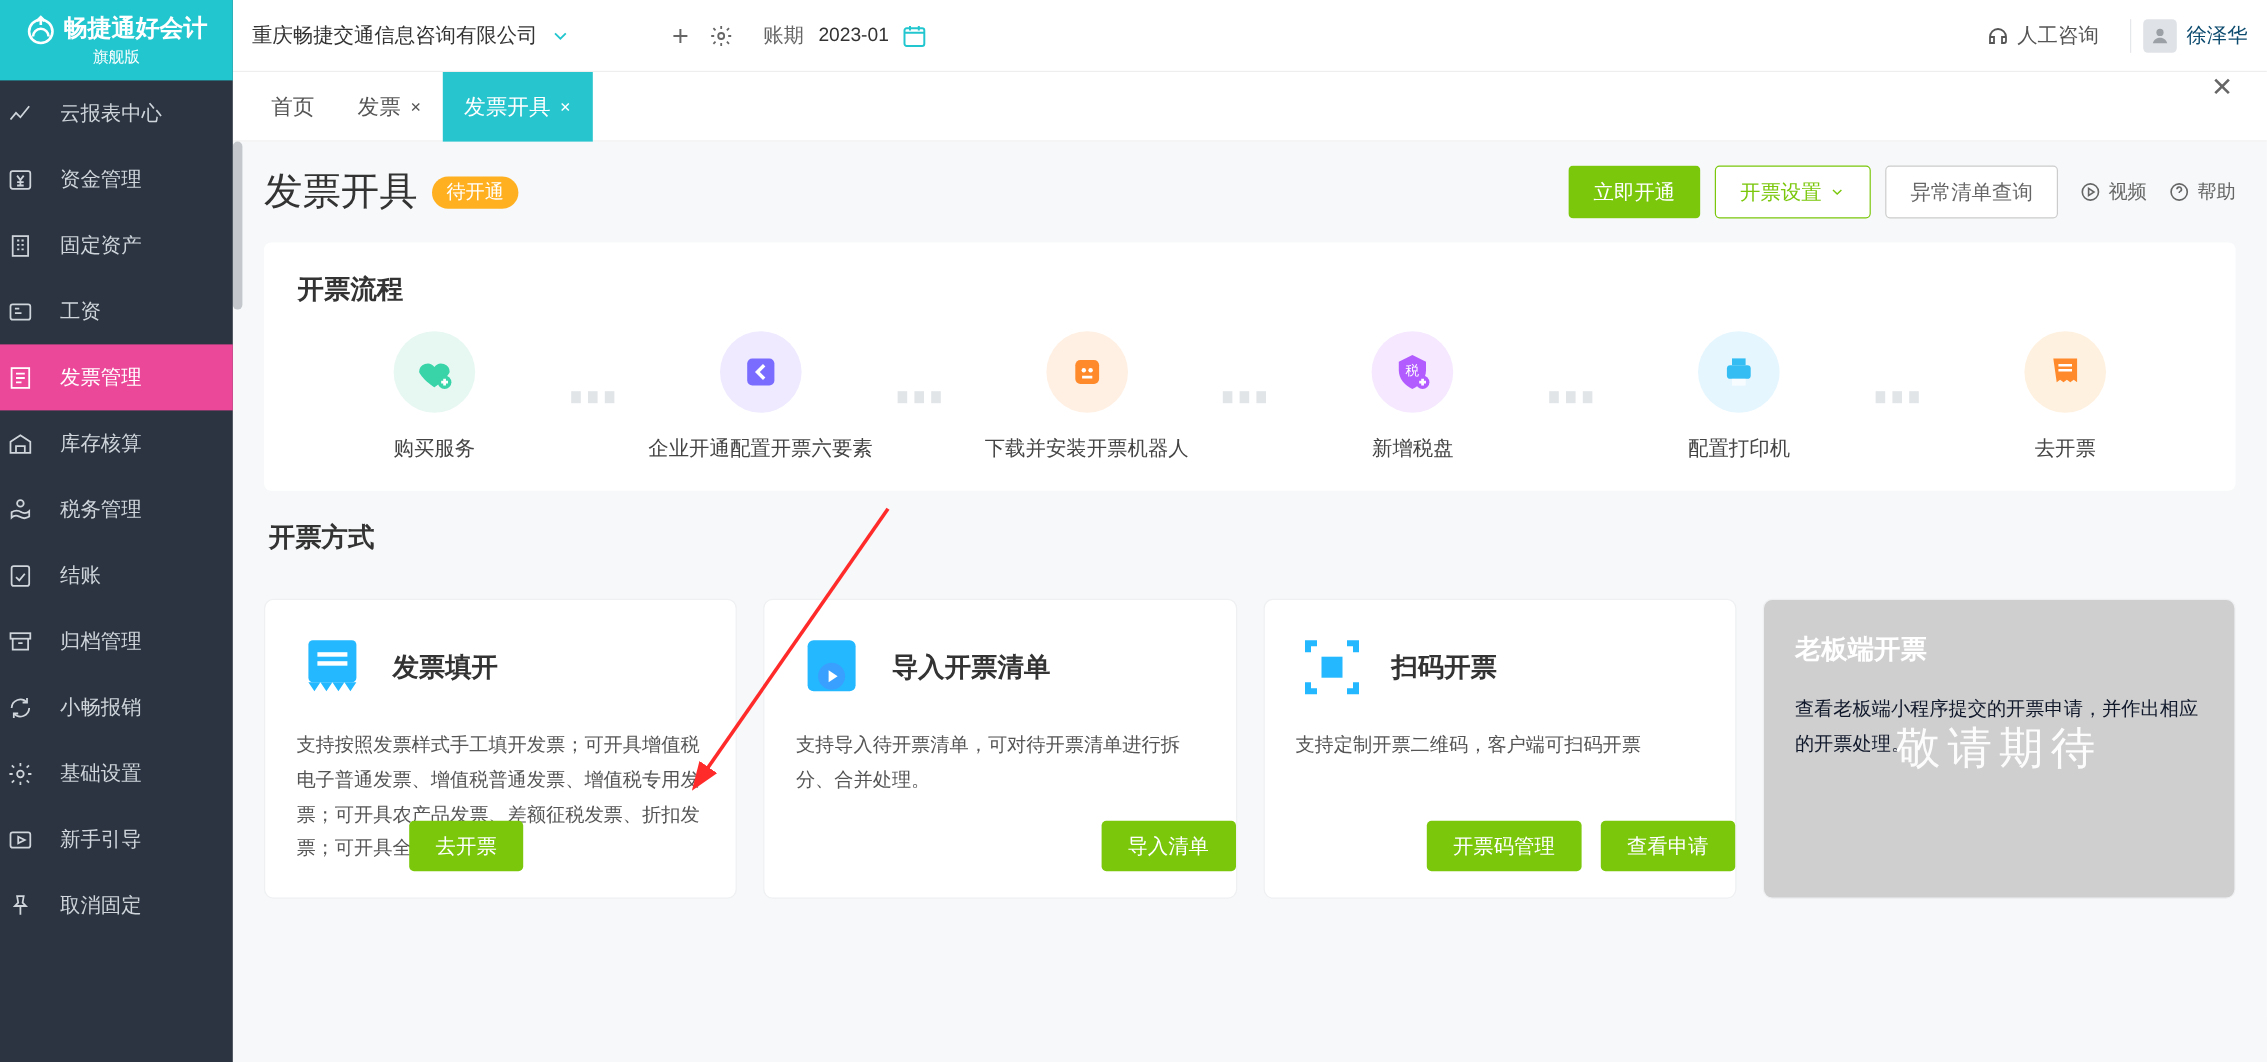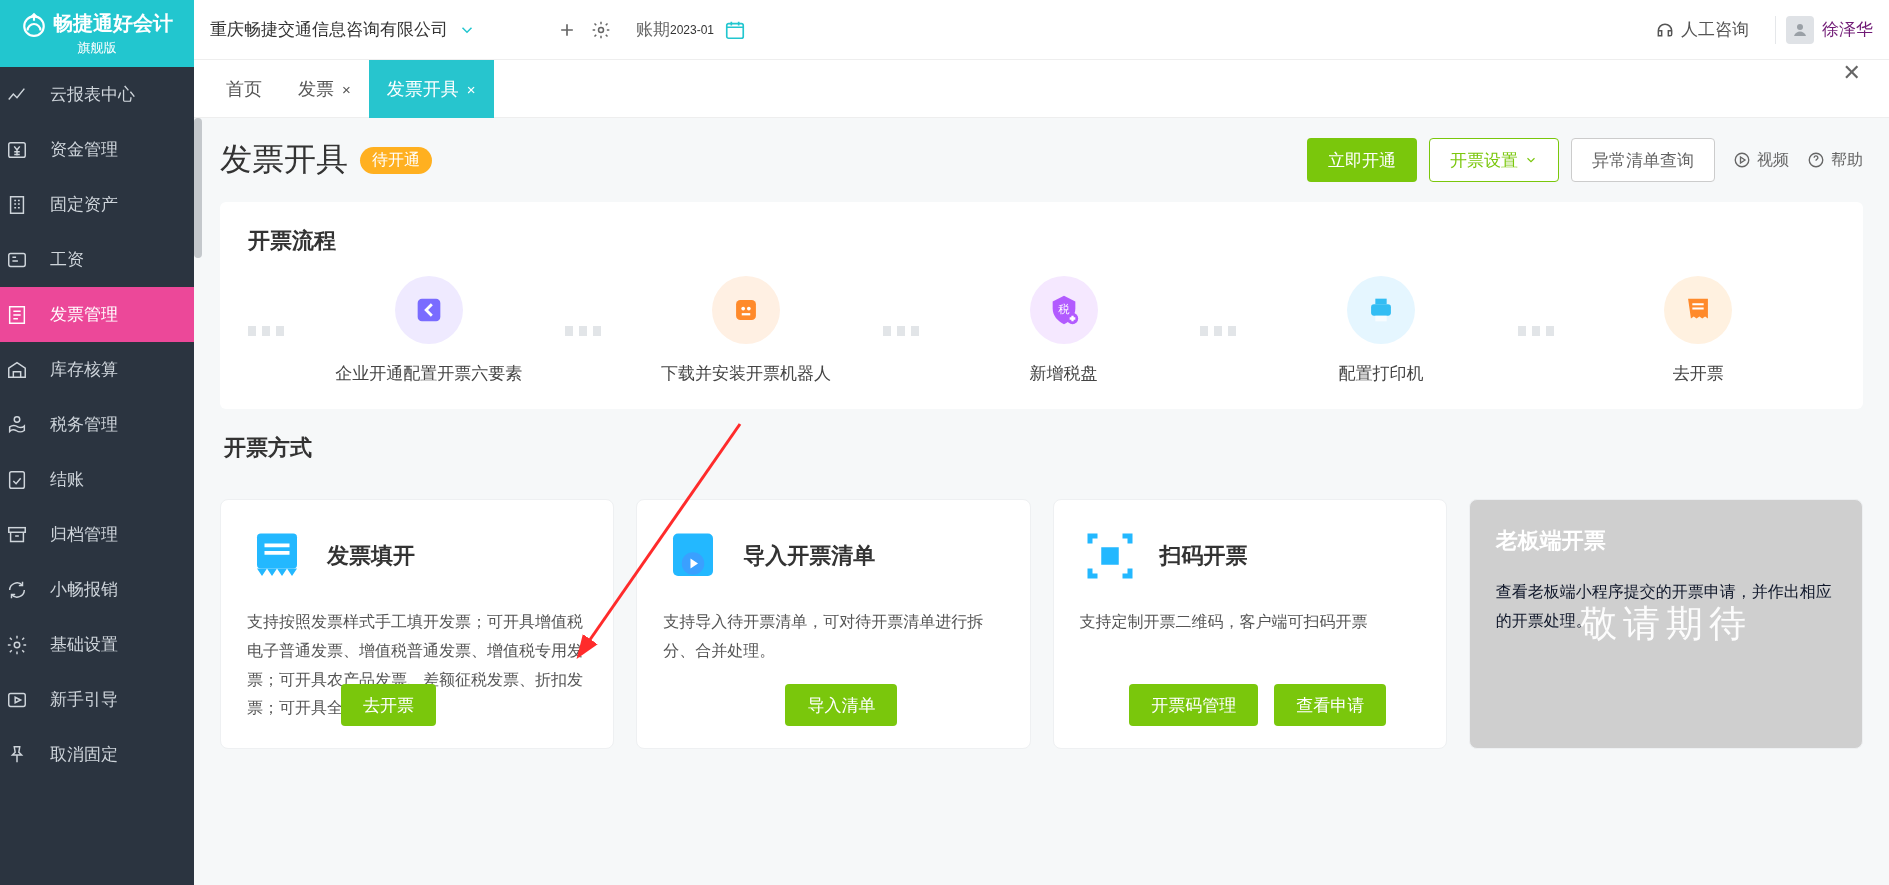--- a/index.html
+++ b/index.html
@@ -12,26 +12,26 @@
 .brand-sub{font-size:13px;margin-top:2px}
 .side-item{display:flex;align-items:center;gap:22px;padding:16px 6px;font-size:17px;cursor:pointer}
 .side-item.active{background:#ec4899;color:#fff}
 .side-item svg,.side-icon{width:22px;height:22px;flex:0 0 22px}
 
 .topbar{position:fixed;left:194px;top:0;right:0;height:60px;border-bottom:1px solid #eee;display:flex;align-items:center;padding:0 16px;background:#fff;z-index:5}
 .company-select{display:flex;align-items:center;gap:10px;min-width:320px;font-size:17px}
 .chev-down{color:#22c6cf}
 .tb-icon-btn{width:34px;height:34px;display:flex;align-items:center;justify-content:center;border-radius:4px;cursor:pointer;color:#666}
 .period-label{color:#666;font-size:17px;margin-left:8px}
-.period-val{font-size:12px;}
+.period-val{font-size:16px;margin-left:12px}
 .cal-icon{color:#22c6cf;margin-left:10px}
 .spacer{flex:1}
 .tb-link{display:flex;align-items:center;gap:6px;color:#555;font-size:17px;margin-right:16px;cursor:pointer}
 .avatar{width:28px;height:28px;background:#dfe2e6;border-radius:4px;display:flex;align-items:center;justify-content:center;color:#9aa0a6}
-.user-name{font-size:17px;margin-left:8px;color:#701a75}
+.user-name{font-size:17px;margin-left:8px;color:#0c4a6e}
 
 .tabs{position:fixed;left:194px;top:60px;right:0;height:58px;background:#fff;border-bottom:1px solid #eee;display:flex;padding:0 14px;z-index:4}
 .tab{padding:0 18px;height:58px;display:flex;align-items:center;font-size:18px;color:#555;cursor:pointer;position:relative;gap:8px}
 .tab.active{background:#27c5ce;color:#fff}
 .tab-close{font-size:15px}
 .tabs-close-all{margin-left:auto;padding:0 14px;color:#666;cursor:pointer;font-size:22px}
 
 .main{position:absolute;left:194px;top:118px;right:0;bottom:0;overflow:auto;background:#f6f8f9;padding:20px 26px}
 .page-head{display:flex;align-items:center;margin-bottom:20px}
 .page-title{font-size:32px;color:#333;margin-right:12px}
@@ -53,21 +53,21 @@
 .dots span{width:8px;height:10px;background:#e2e5e8}
 
 .cards{display:grid;grid-template-columns:repeat(4,1fr);gap:22px}
 .card{background:#fff;border:1px solid #eef0f2;border-radius:8px;padding:26px 26px 24px;position:relative;min-height:250px}
 .card-disabled{background:#cfcfcf;color:#fff}
 .card-head{display:flex;align-items:center;gap:20px;margin-bottom:22px}
 .card-icon{width:60px;height:60px}
 .card-title{font-size:22px;font-weight:600}
 .card-desc{font-size:16px;color:#555;line-height:1.8}
 .card-disabled .card-desc{color:#0f172a}
-.card-btns{position:absolute;left:16px;right:0;bottom:22px;display:flex;justify-content:center;gap:16px}
+.card-btns{position:absolute;left:16px;right:0;bottom:22px;display:flex;justify-content:flex-end;gap:16px}
 .btn-green-sm{background:#7ac70c;color:#fff;height:42px;padding:0 22px;border-radius:4px;font-size:17px;display:inline-flex;align-items:center;cursor:pointer;border:none}
 .card:first-child .card-btns{justify-content:flex-start;left:120px}
 .watermark{position:absolute;left:50%;top:50%;transform:translate(-50%,-50%);font-size:37px;font-weight:400;color:#fff;letter-spacing:6px;pointer-events:none;opacity:.95}
 
 .arrow-overlay{position:absolute;z-index:20;pointer-events:none}
 
 .scroll-hint{position:fixed;left:194px;top:118px;width:8px;height:140px;background:#c4c8cc;border-radius:4px;z-index:6}
 </style>
 </head>
 <body>
@@ -259,20 +259,30 @@
           <circle cx="12" cy="12" r="9"></circle>
           <path d="M9.5 9a2.5 2.5 0 1 1 3.5 2.3c-.8.4-1 1-1 1.7M12 17h.01"></path>
         </svg>
         <span>帮助</span>
       </div>
   </div>
 
   <div class="section">
     <div class="section-title">开票流程</div>
     <div class="flow" id="flow-row">
+        <div class="step">
+          <div class="step-icon" style="background: rgb(231, 248, 243);">
+            <svg width="34" height="34" viewBox="0 0 24 24" fill="#39d4a8">
+              <path d="M12 21s-7-4.5-9-9a5 5 0 0 1 9-3 5 5 0 0 1 9 3c-2 4.5-9 9-9 9z"></path>
+              <circle cx="18" cy="18" r="4" fill="#39d4a8"></circle>
+              <path d="M18 16v4M16 18h4" stroke="#fff" stroke-width="1.6"></path>
+            </svg>
+          </div>
+          <div class="step-label">购买服务</div>
+        </div>
         <div class="dots">
           <span></span>
           <span></span>
           <span></span>
         </div>
         <div class="step">
           <div class="step-icon" style="background: rgb(239, 234, 255);">
             <svg width="34" height="34" viewBox="0 0 24 24" fill="#7a6cff">
               <rect x="4" y="4" width="16" height="16" rx="3"></rect>
               <path d="M14 8l-4 4 4 4" stroke="#fff" stroke-width="2" fill="none"></path>

